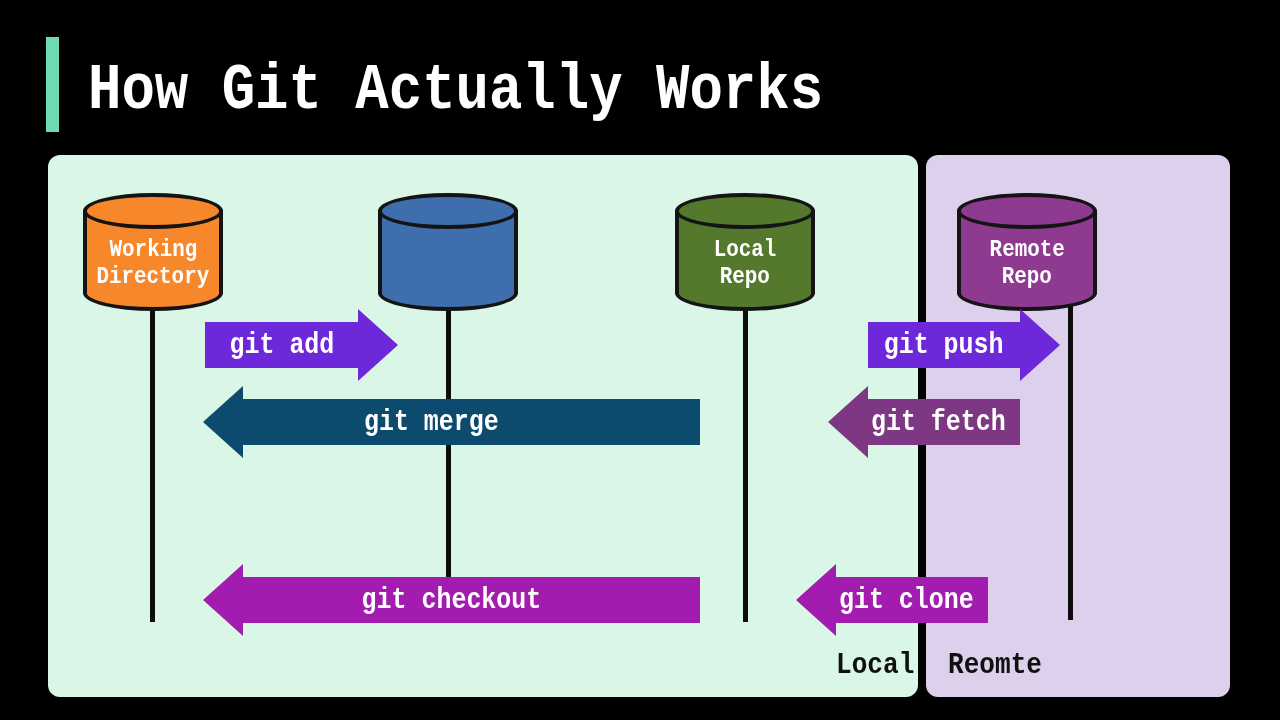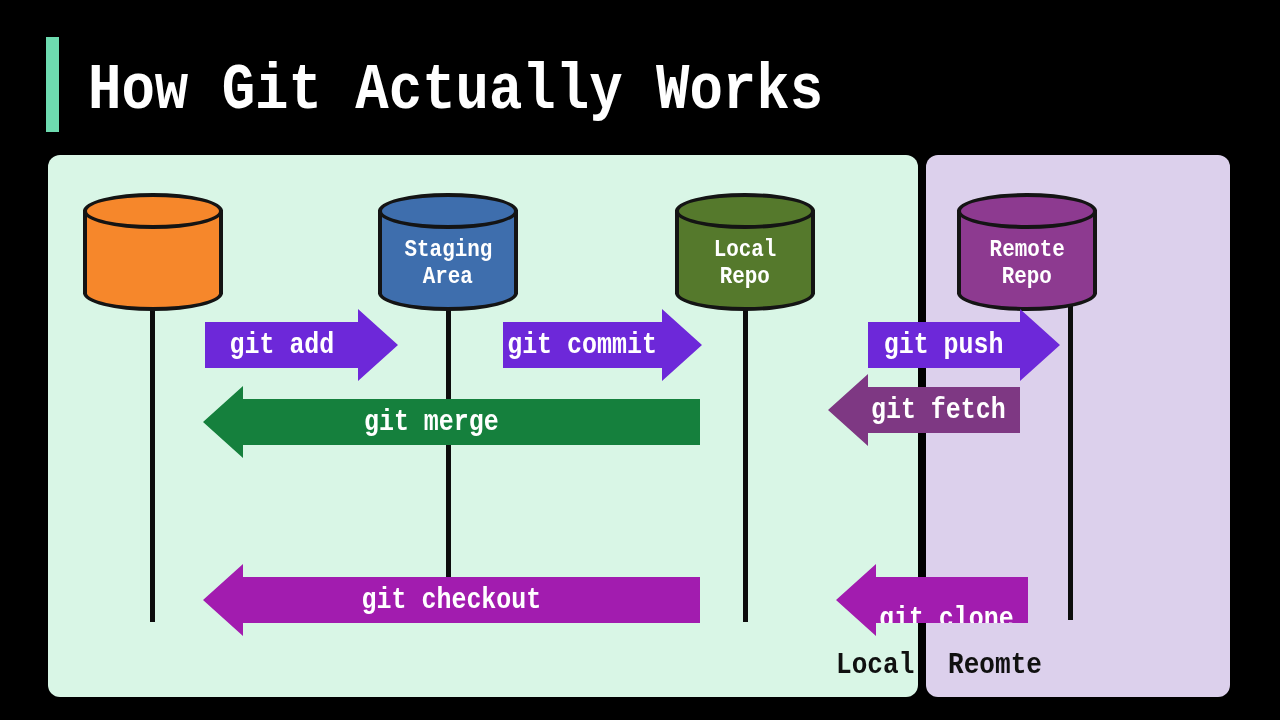--- a/index.html
+++ b/index.html
@@ -62,21 +62,21 @@
   .dir-left {
     clip-path: polygon(100% 18%, 40px 18%, 40px 0, 0 50%, 40px 100%, 40px 82%, 100% 82%);
   }
   .arrow-label {
     color:#ffffff; font-size:29px; font-weight:bold; white-space:nowrap;
     display:inline-block; transform:scaleX(0.86);
   }
   .shift-l .arrow-label { margin-right:40px; }
   .shift-r .arrow-label { margin-left:28px; }
   .c-blue   { background:#6d28d9; }
-  .c-orange { background:#15803d; }
+  .c-orange { background:#0c4a6e; }
   .c-dgreen { background:#a21caf; }
   .c-purple { background:#7E3883; }
 
   
   .zone-label {
     position:absolute; top:648px; color:#101010; font-size:30px; font-weight:bold;
     white-space:nowrap; transform:scaleX(0.87); transform-origin:left top; z-index:4;
   }
 </style>
 </head>
@@ -92,30 +92,30 @@
 
   <div class="vline" style="left:150px; top:298px; height:324px;"></div>
   <div class="vline" style="left:446px; top:298px; height:280px;"></div>
   <div class="vline" style="left:743px; top:298px; height:324px;"></div>
   <div class="vline" style="left:1068px; top:298px; height:322px;"></div>
 
   <div class="cyl c-node-orange" style="left:83px;">
     <div class="cyl-bot"></div>
     <div class="cyl-mid"></div>
     <div class="cyl-top"></div>
+    <div class="cyl-label">
+      <span>Working</span>
+      <span>Directory</span>
+    </div>
   </div>
 
   <div class="cyl c-node-blue" style="left:378px;">
     <div class="cyl-bot"></div>
     <div class="cyl-mid"></div>
     <div class="cyl-top"></div>
-    <div class="cyl-label">
-      <span>Staging</span>
-      <span>Area</span>
-    </div>
   </div>
 
   <div class="cyl c-node-green" style="left:675px;">
     <div class="cyl-bot"></div>
     <div class="cyl-mid"></div>
     <div class="cyl-top"></div>
     <div class="cyl-label">
       <span>Local</span>
       <span>Repo</span>
     </div>
@@ -127,38 +127,35 @@
     <div class="cyl-top"></div>
     <div class="cyl-label">
       <span>Remote</span>
       <span>Repo</span>
     </div>
   </div>
 
   <div class="arrow dir-right c-blue shift-l" style="left:205px; top:309px; width:193px;">
     <span class="arrow-label">git add</span>
   </div>
-  <div class="arrow dir-right c-blue shift-l" style="left:503px; top:309px; width:199px;">
-    <span class="arrow-label">git commit</span>
-  </div>
   <div class="arrow dir-right c-blue shift-l" style="left:868px; top:309px; width:192px;">
     <span class="arrow-label">git push</span>
   </div>
 
   <div class="arrow dir-left c-orange shift-l" style="left:203px; top:386px; width:497px;">
     <span class="arrow-label">git merge</span>
   </div>
-  <div class="arrow dir-left c-purple shift-r" style="left:828px; top:374px; width:192px;">
+  <div class="arrow dir-left c-purple shift-r" style="left:828px; top:386px; width:192px;">
     <span class="arrow-label">git fetch</span>
   </div>
 
 
   <div class="arrow dir-left c-dgreen" style="left:203px; top:564px; width:497px;">
     <span class="arrow-label">git checkout</span>
   </div>
-  <div class="arrow dir-left c-dgreen shift-r" style="left:836px; top:564px; width:192px;align-items:flex-end;">
+  <div class="arrow dir-left c-dgreen shift-r" style="left:796px; top:564px; width:192px;">
     <span class="arrow-label">git clone</span>
   </div>
 
   <div class="zone-label" style="left:836px;">Local</div>
   <div class="zone-label" style="left:948px;">Reomte</div>
 
 </div>
 
 </body></html>

